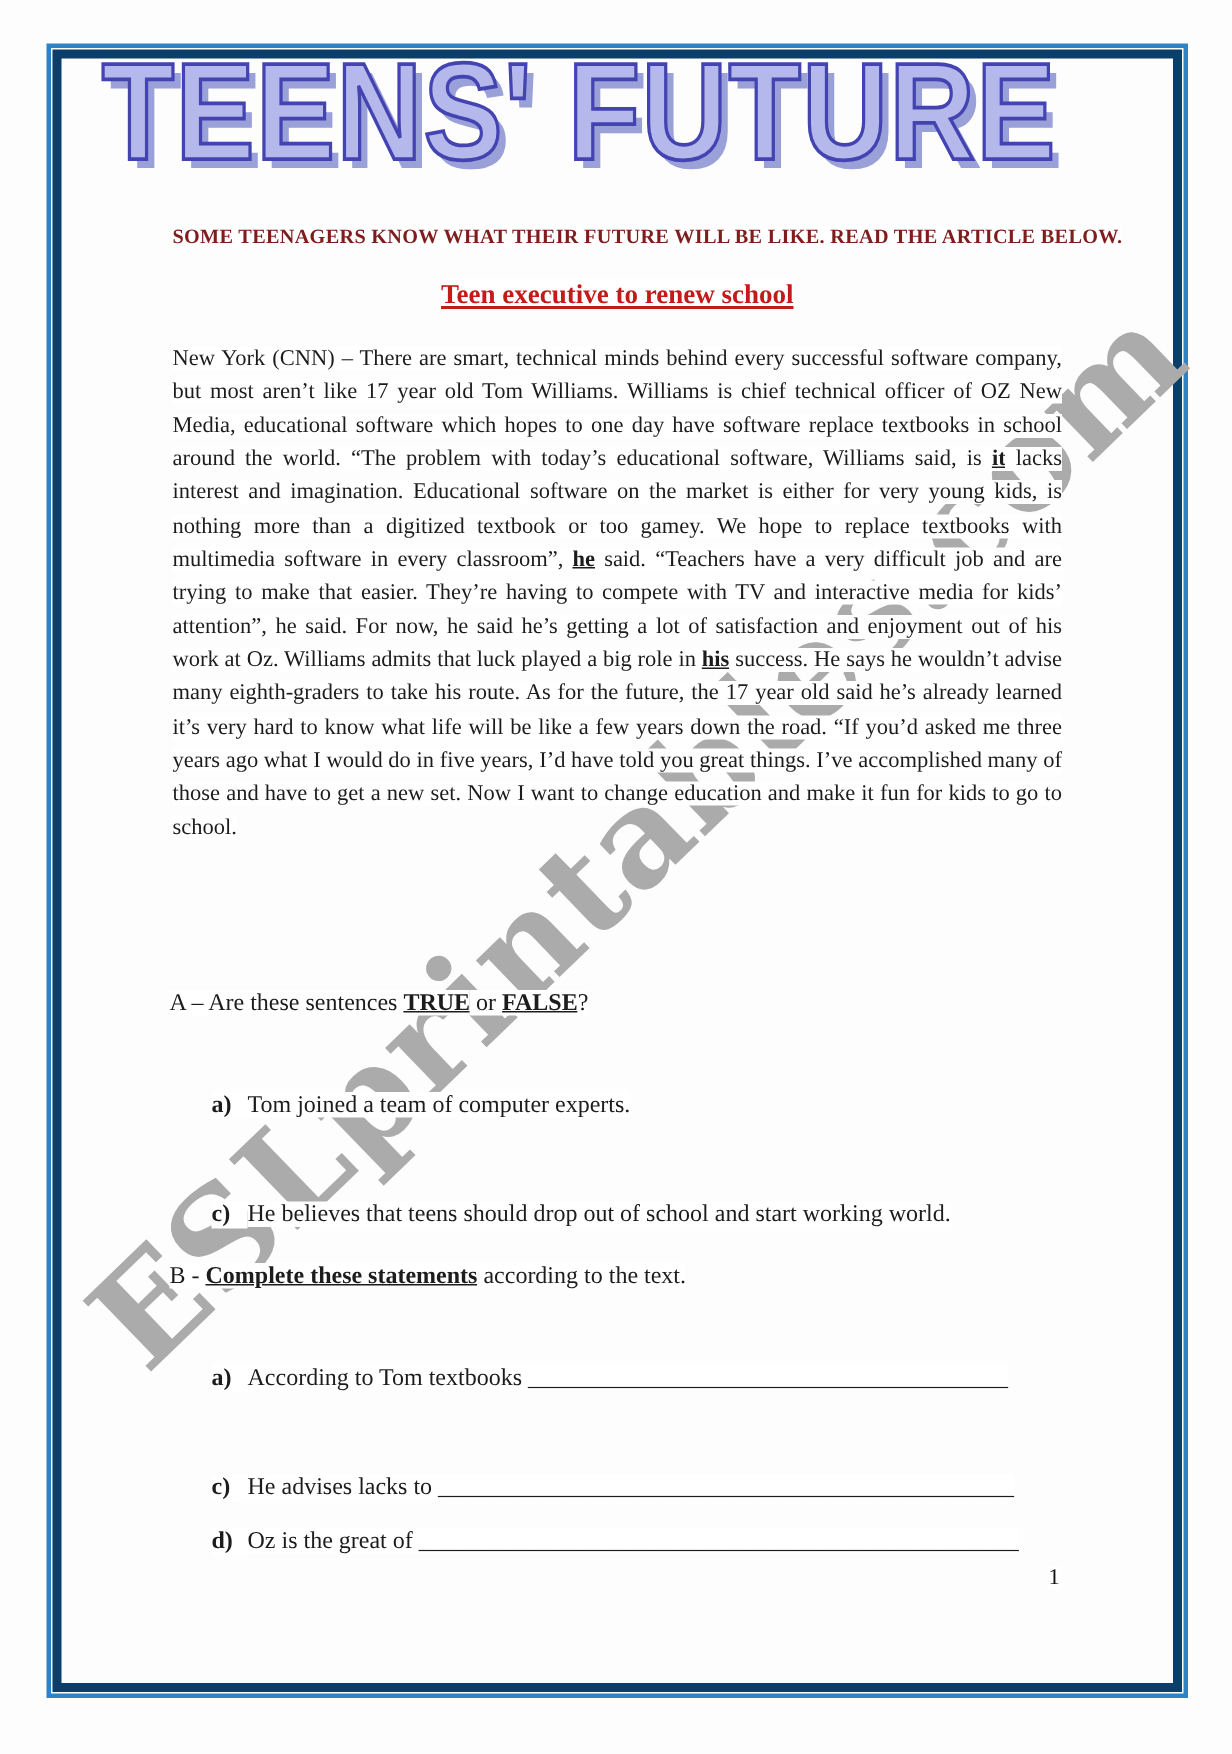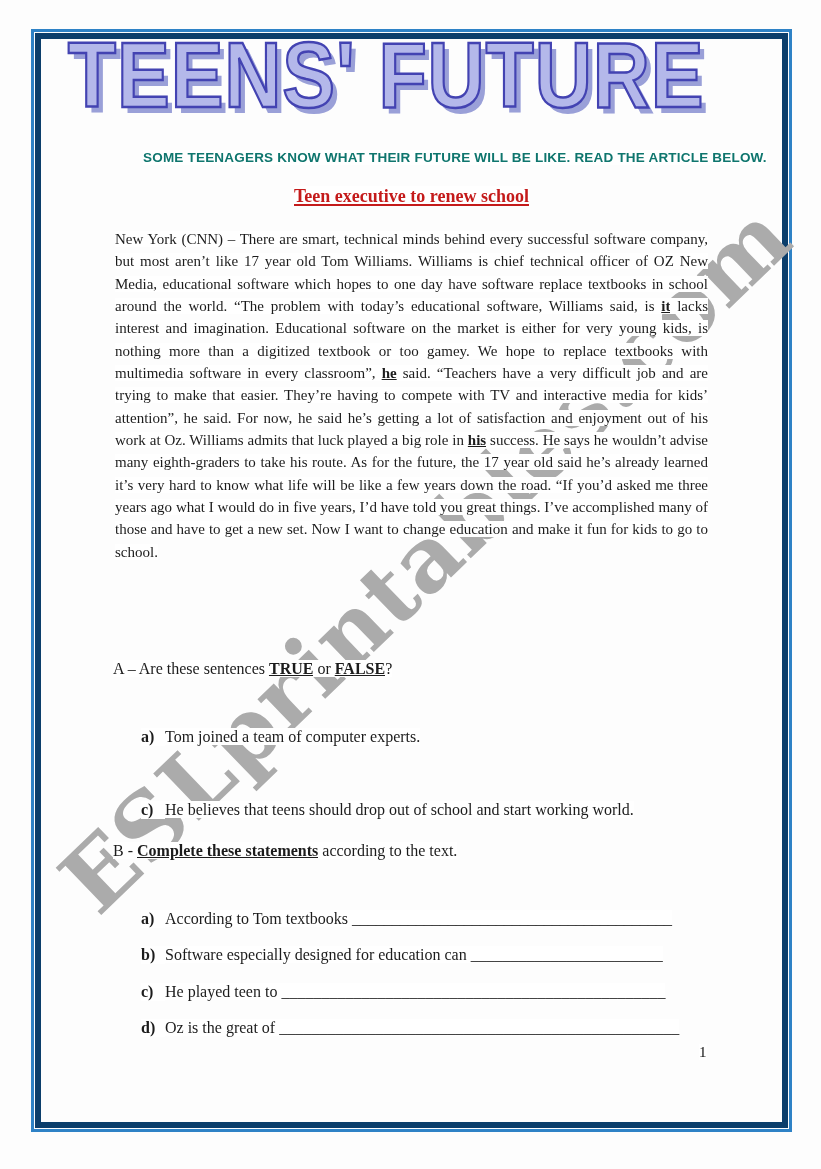--- a/index.html
+++ b/index.html
@@ -35,22 +35,22 @@
     font-family:"Liberation Sans", sans-serif; font-weight:bold;
     font-size:92px; line-height:94px; letter-spacing:1px;
     color:#b4b8ea;
     -webkit-text-stroke:2.5px #4343b2;
     text-shadow:6px 6px 0 #9aa0d8;
     transform:scaleX(0.86); transform-origin:center;
   }
 
   .instruction {
     position:absolute; left:115px; top:150px;
-    font-family:Liberation Sans, sans-serif; font-weight:bold;
-    font-size:13.5px; letter-spacing:0.2px; color:#0f766e; white-space:nowrap;margin-left:28px;
+    font-family:Liberation Serif, serif; font-weight:bold;
+    font-size:13.5px; letter-spacing:0.2px; color:#7f1d1d; white-space:nowrap;
   }
   .instruction span { background:#fff; }
 
   .article-heading {
     position:absolute; left:115px; top:186px; width:593px; margin:0;
     text-align:center; font-size:18px; font-weight:bold; color:#c41a1a;
   }
   .article-heading span {
     background:#fff;
     text-decoration:underline; text-decoration-thickness:2px; text-underline-offset:2px;
@@ -98,19 +98,18 @@
   <p class="article"><span class="seg">New York (CNN) – There are smart, technical minds behind every successful software company, but most aren’t like 17 year old Tom Williams. Williams is chief technical officer of OZ New Media, educational software which hopes to one day have software replace textbooks in school around the world. “The problem with today’s educational software, Williams said, is </span><span class="seg em">it</span><span class="seg"> lacks interest and imagination. Educational software on the market is either for very young kids, is nothing more than a digitized textbook or too gamey. We hope to replace textbooks with multimedia software in every classroom”, </span><span class="seg em">he</span><span class="seg"> said. “Teachers have a very difficult job and are trying to make that easier. They’re having to compete with TV and interactive media for kids’ attention”, he said. For now, he said he’s getting a lot of satisfaction and enjoyment out of his work at Oz. Williams admits that luck played a big role in </span><span class="seg em">his</span><span class="seg"> success. He says he wouldn’t advise many eighth-graders to take his route. As for the future, the 17 year old said he’s already learned it’s very hard to know what life will be like a few years down the road. “If you’d asked me three years ago what I would do in five years, I’d have told you great things. I’ve accomplished many of those and have to get a new set. Now I want to change education and make it fun for kids to go to school.</span></p>
 
   <div class="line" style="top:660px"><span>A – Are these sentences </span><span class="b">TRUE</span><span> or </span><span class="b">FALSE</span><span>?</span></div>
 
   <div class="line item" style="top:696px"><span class="item-letter">a)</span><span class="item-text">Tom joined a team of computer experts.</span></div>
   <div class="line item" style="top:769px"><span class="item-letter">c)</span><span class="item-text">He believes that teens should drop out of school and start working world.</span></div>
 
   <div class="line" style="top:842px"><span>B - </span><span class="b">Complete these statements</span><span> according to the text.</span></div>
 
   <div class="line item" style="top:878px"><span class="item-letter">a)</span><span class="item-text">According to Tom textbooks </span><span class="item-blank">________________________________________</span></div>
-  <div class="line item" style="top:914px"><span class="item-letter">b)</span><span class="item-text">Software especially designed for education can </span><span class="item-blank">________________________</span></div>
-  <div class="line item" style="top:951px"><span class="item-letter">c)</span><span class="item-text">He played teen to </span><span class="item-blank">________________________________________________</span></div>
+  <div class="line item" style="top:951px"><span class="item-letter">c)</span><span class="item-text">He advises lacks to </span><span class="item-blank">________________________________________________</span></div>
   <div class="line item" style="top:987px"><span class="item-letter">d)</span><span class="item-text">Oz is the great of </span><span class="item-blank">__________________________________________________</span></div>
 
   <div class="page-number"><span>1</span></div>
 
 </div>
 
 </body></html>

